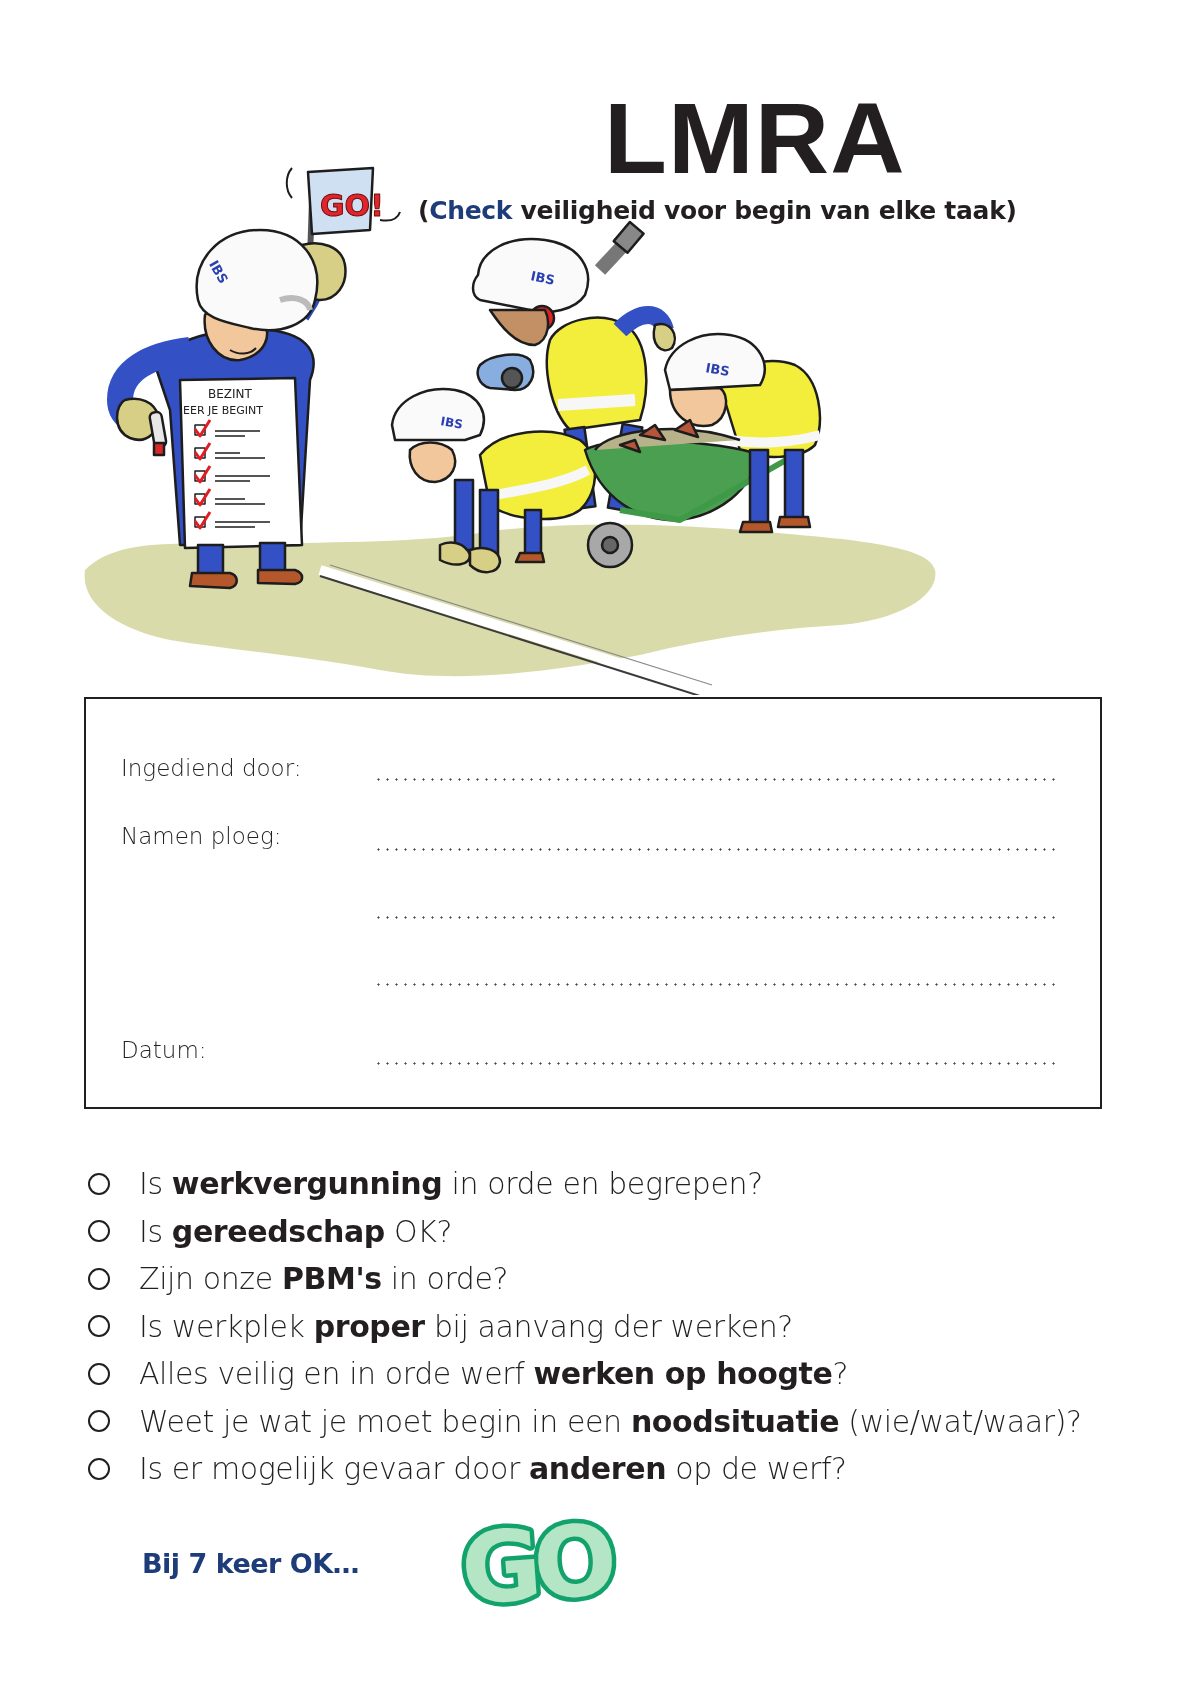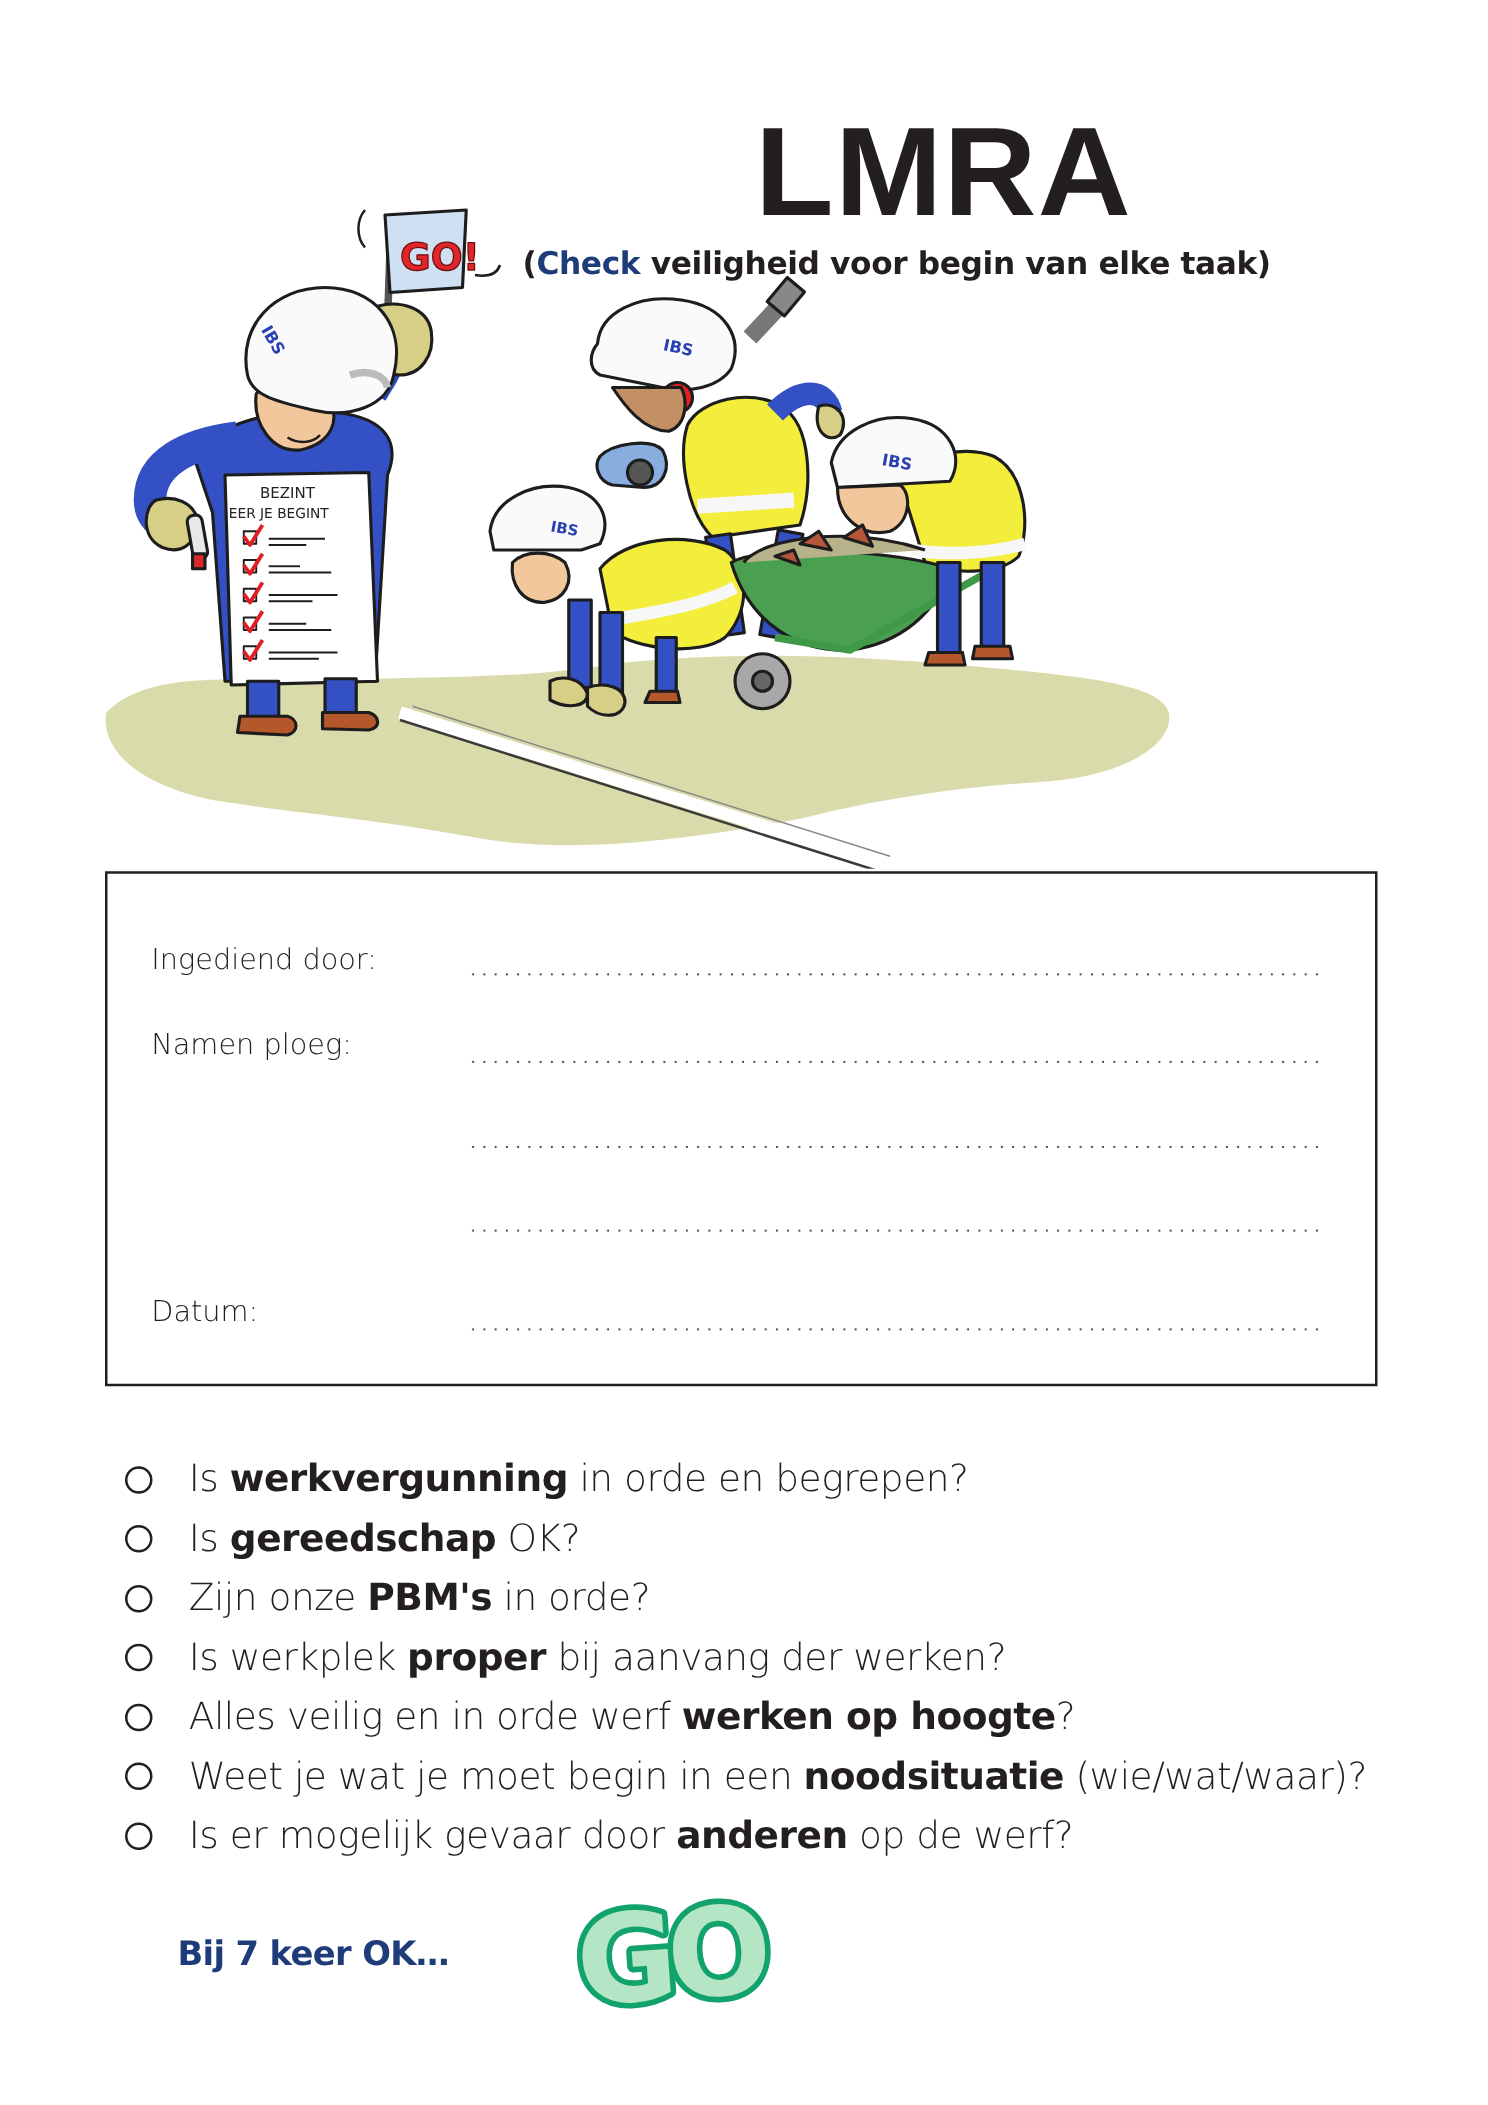--- a/index.html
+++ b/index.html
@@ -15,21 +15,21 @@
 
   #illustration { left: 80px; top: 150px; width: 860px; height: 545px; }
 
   #form-box { left: 84px; top: 697px; width: 1018px; height: 412px; border: 2px solid #231f20; box-sizing: border-box; }
   .form-label { position: absolute; left: 35px; font-size: 23px; font-weight: 300; color: #231f20;
                 font-family: "DejaVu Sans", sans-serif; white-space: nowrap; }
   .dots { position: absolute; left: 288px; width: 686px; height: 3px;
           background-image: radial-gradient(circle, #444 0.9px, transparent 1.2px);
           background-size: 9px 3px; background-repeat: repeat-x; }
 
-  #checklist { left: 96px; top: 1160px; width: 1040px; list-style: none; margin: 0; padding: 0; }
+  #checklist { left: 84px; top: 1160px; width: 1040px; list-style: none; margin: 0; padding: 0; }
   .check-item { height: 47.5px; display: flex; align-items: center; font-size: 30px; color: #231f20;
                 font-family: "DejaVu Sans", sans-serif; font-weight: 300; white-space: nowrap; letter-spacing: -0.4px; }
   .check-box { width: 22px; height: 22px; border: 2.5px solid #231f20; border-radius: 50%; margin-left: 4px; margin-right: 29px; flex: none; box-sizing: border-box; }
   .check-item b { font-weight: 700; }
 
   #footer-text { left: 142px; top: 1548px; font-size: 27px; font-weight: 700; color: #1f3c7a; white-space: nowrap;
                  font-family: "DejaVu Sans", sans-serif; letter-spacing: -0.5px; }
   #go-logo { left: 455px; top: 1508px; width: 180px; height: 104px; }
 </style>
 </head>

